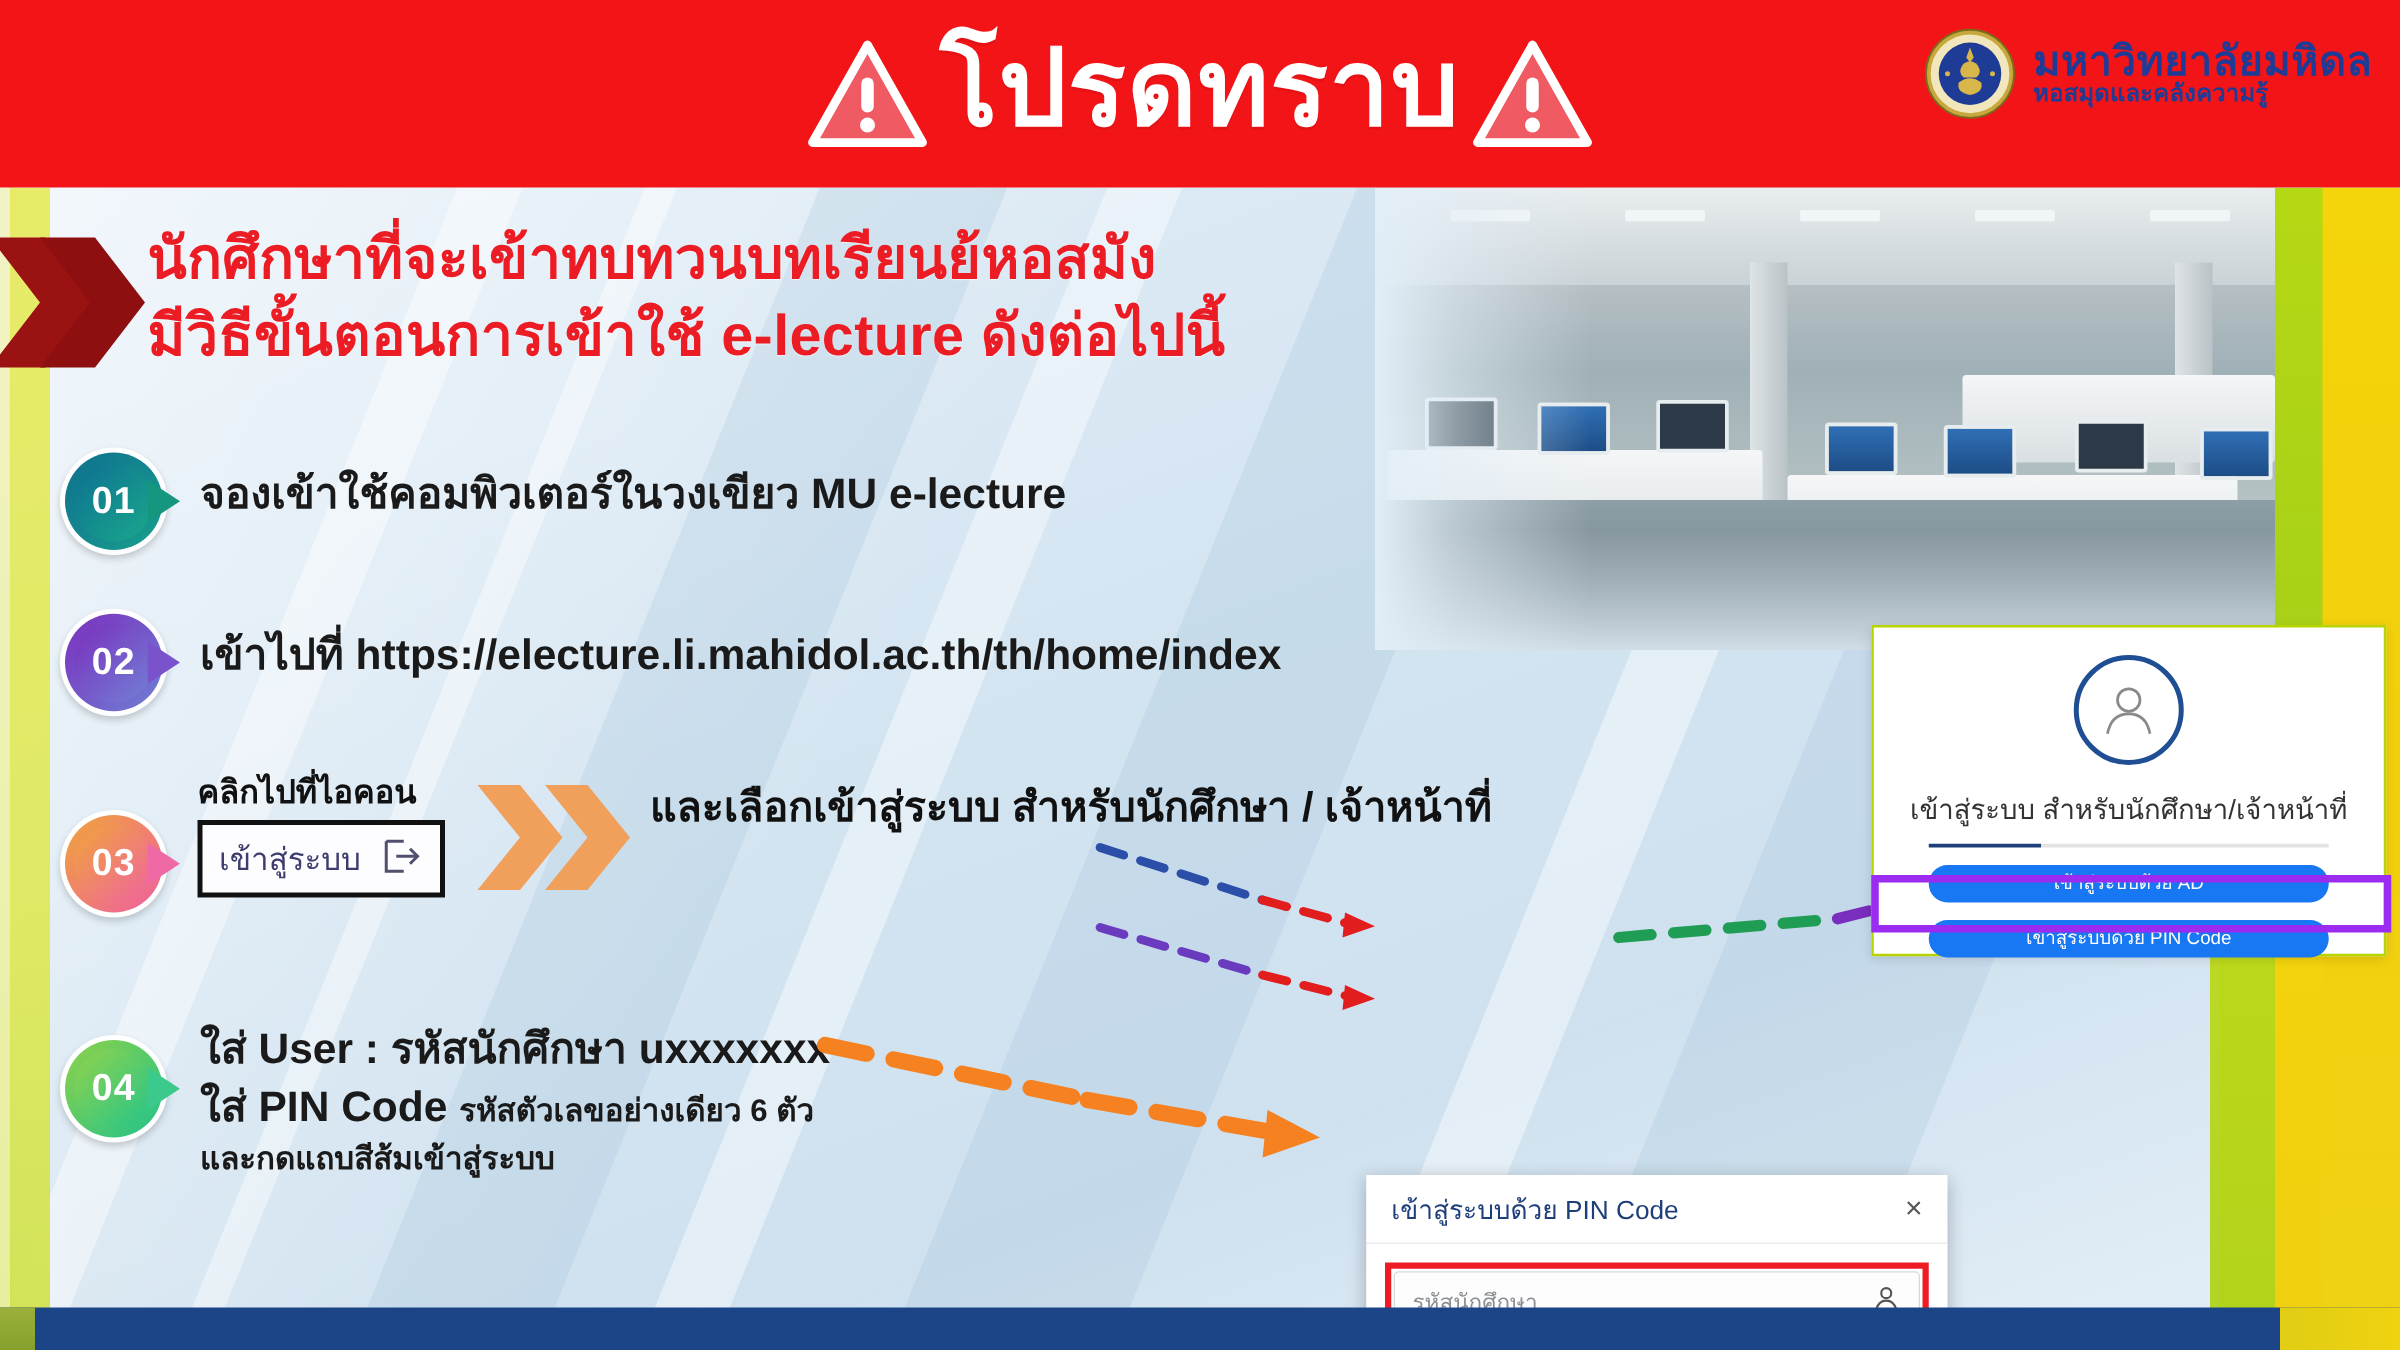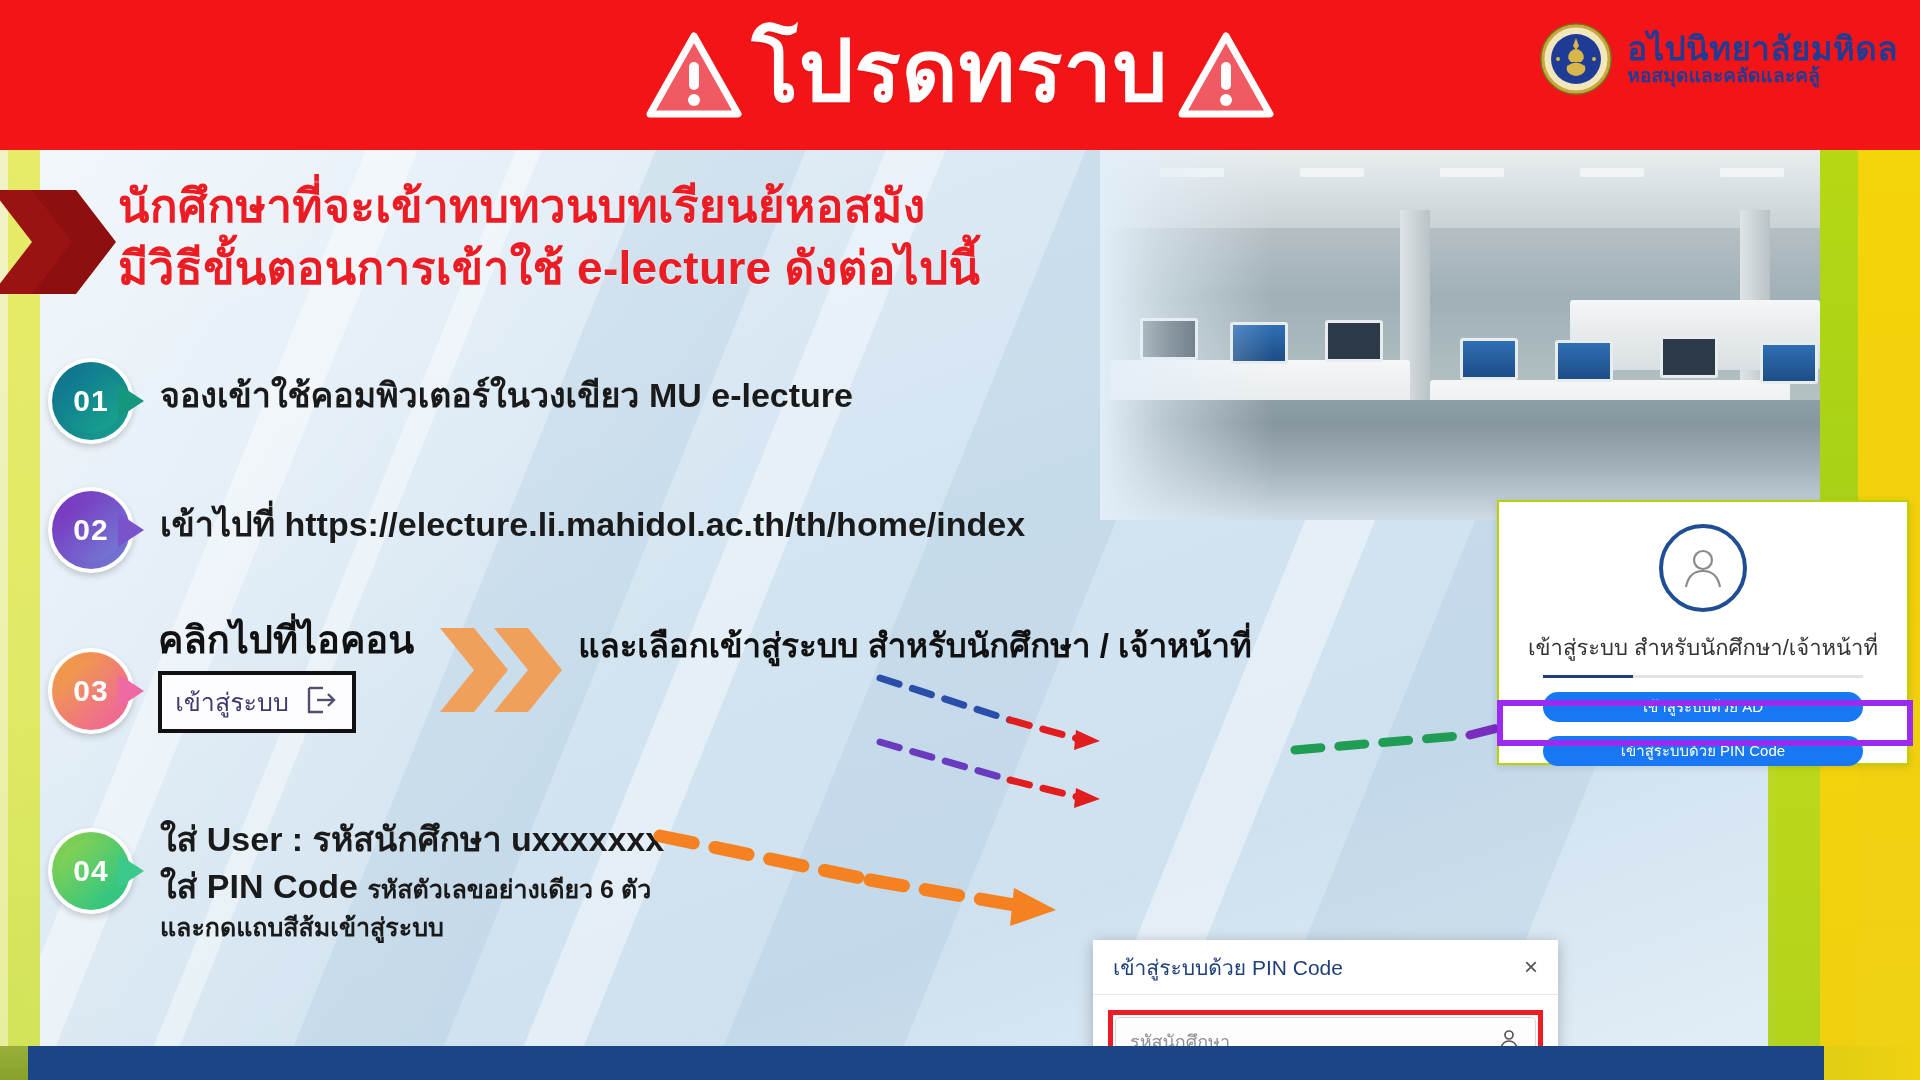--- a/index.html
+++ b/index.html
@@ -179,21 +179,21 @@
   .b4 .inner { background: linear-gradient(135deg,#93d34b,#22c48b); }
 
   .step-text {
     color: #1a1a1a; font-weight: 700; font-size: 34px; line-height: 1.38;
     padding-left: 26px; padding-top: 14px;
   }
   .step-text .sub { font-size: 25px; font-weight: 700; }
 
   
   .s3-left { padding-left: 24px; padding-top: 0px; }
-  .s3-label { color:#111; font-weight:700; font-size: 38px; line-height: 1.2; }
+  .s3-label { color:#111; font-weight:700; font-size: 26px; line-height: 1.2; }
   .login-icon-box {
     margin-top: 7px;
     width: 198px; height: 62px; border: 4px solid #111; background: #fdfdff;
     display: flex; align-items: center; justify-content: center; gap: 16px;
   }
   .login-icon-box .t { color:#3c3c6e; font-size: 25px; font-weight: 400; }
   .chev-orange { margin: 4px 12px 0 22px; }
   .s3-right { padding-top: 4px; }
   .s3-right .l {
     color: #111; font-weight: 700; font-size: 33px; line-height: 1.45;
@@ -300,22 +300,22 @@
         <circle cx="37" cy="37" r="33" fill="none" stroke="#c7a83c" stroke-width="3"></circle>
         <circle cx="37" cy="37" r="25" fill="#1e3c96"></circle>
         <path d="M37 16 l3 8 -3 4 -3-4 z" fill="#d8b64a"></path>
         <path d="M31 30 q6 -6 12 0 q4 6 -1 10 h-10 q-5 -4 -1 -10z" fill="#d8b64a"></path>
         <path d="M28 44 q9 -7 18 0 q2 8 -9 10 q-11 -2 -9 -10z" fill="#d8b64a"></path>
         <circle cx="19" cy="37" r="2" fill="#d8b64a"></circle>
         <circle cx="55" cy="37" r="2" fill="#d8b64a"></circle>
       </svg>
     </div>
     <div class="logo-text">
-      <div class="l1">อไปนิทยาลัยมหิดล</div>
-      <div class="l2">หอสมุดและคลัดและคลู้</div>
+      <div class="l1">มหาวิทยาลัยมหิดล</div>
+      <div class="l2">หอสมุดและคลังความรู้</div>
     </div>
   </div>
 </div>
 
 <div class="page">
 
   <div class="facet" style="left:180px;top:-40px;width:52px;height:1000px;"></div>
   <div class="facet" style="left:330px;top:-40px;width:26px;height:1000px;"></div>
   <div class="facet dim" style="left:470px;top:-40px;width:150px;height:1000px;"></div>
   <div class="facet" style="left:700px;top:-40px;width:60px;height:1000px;"></div>

